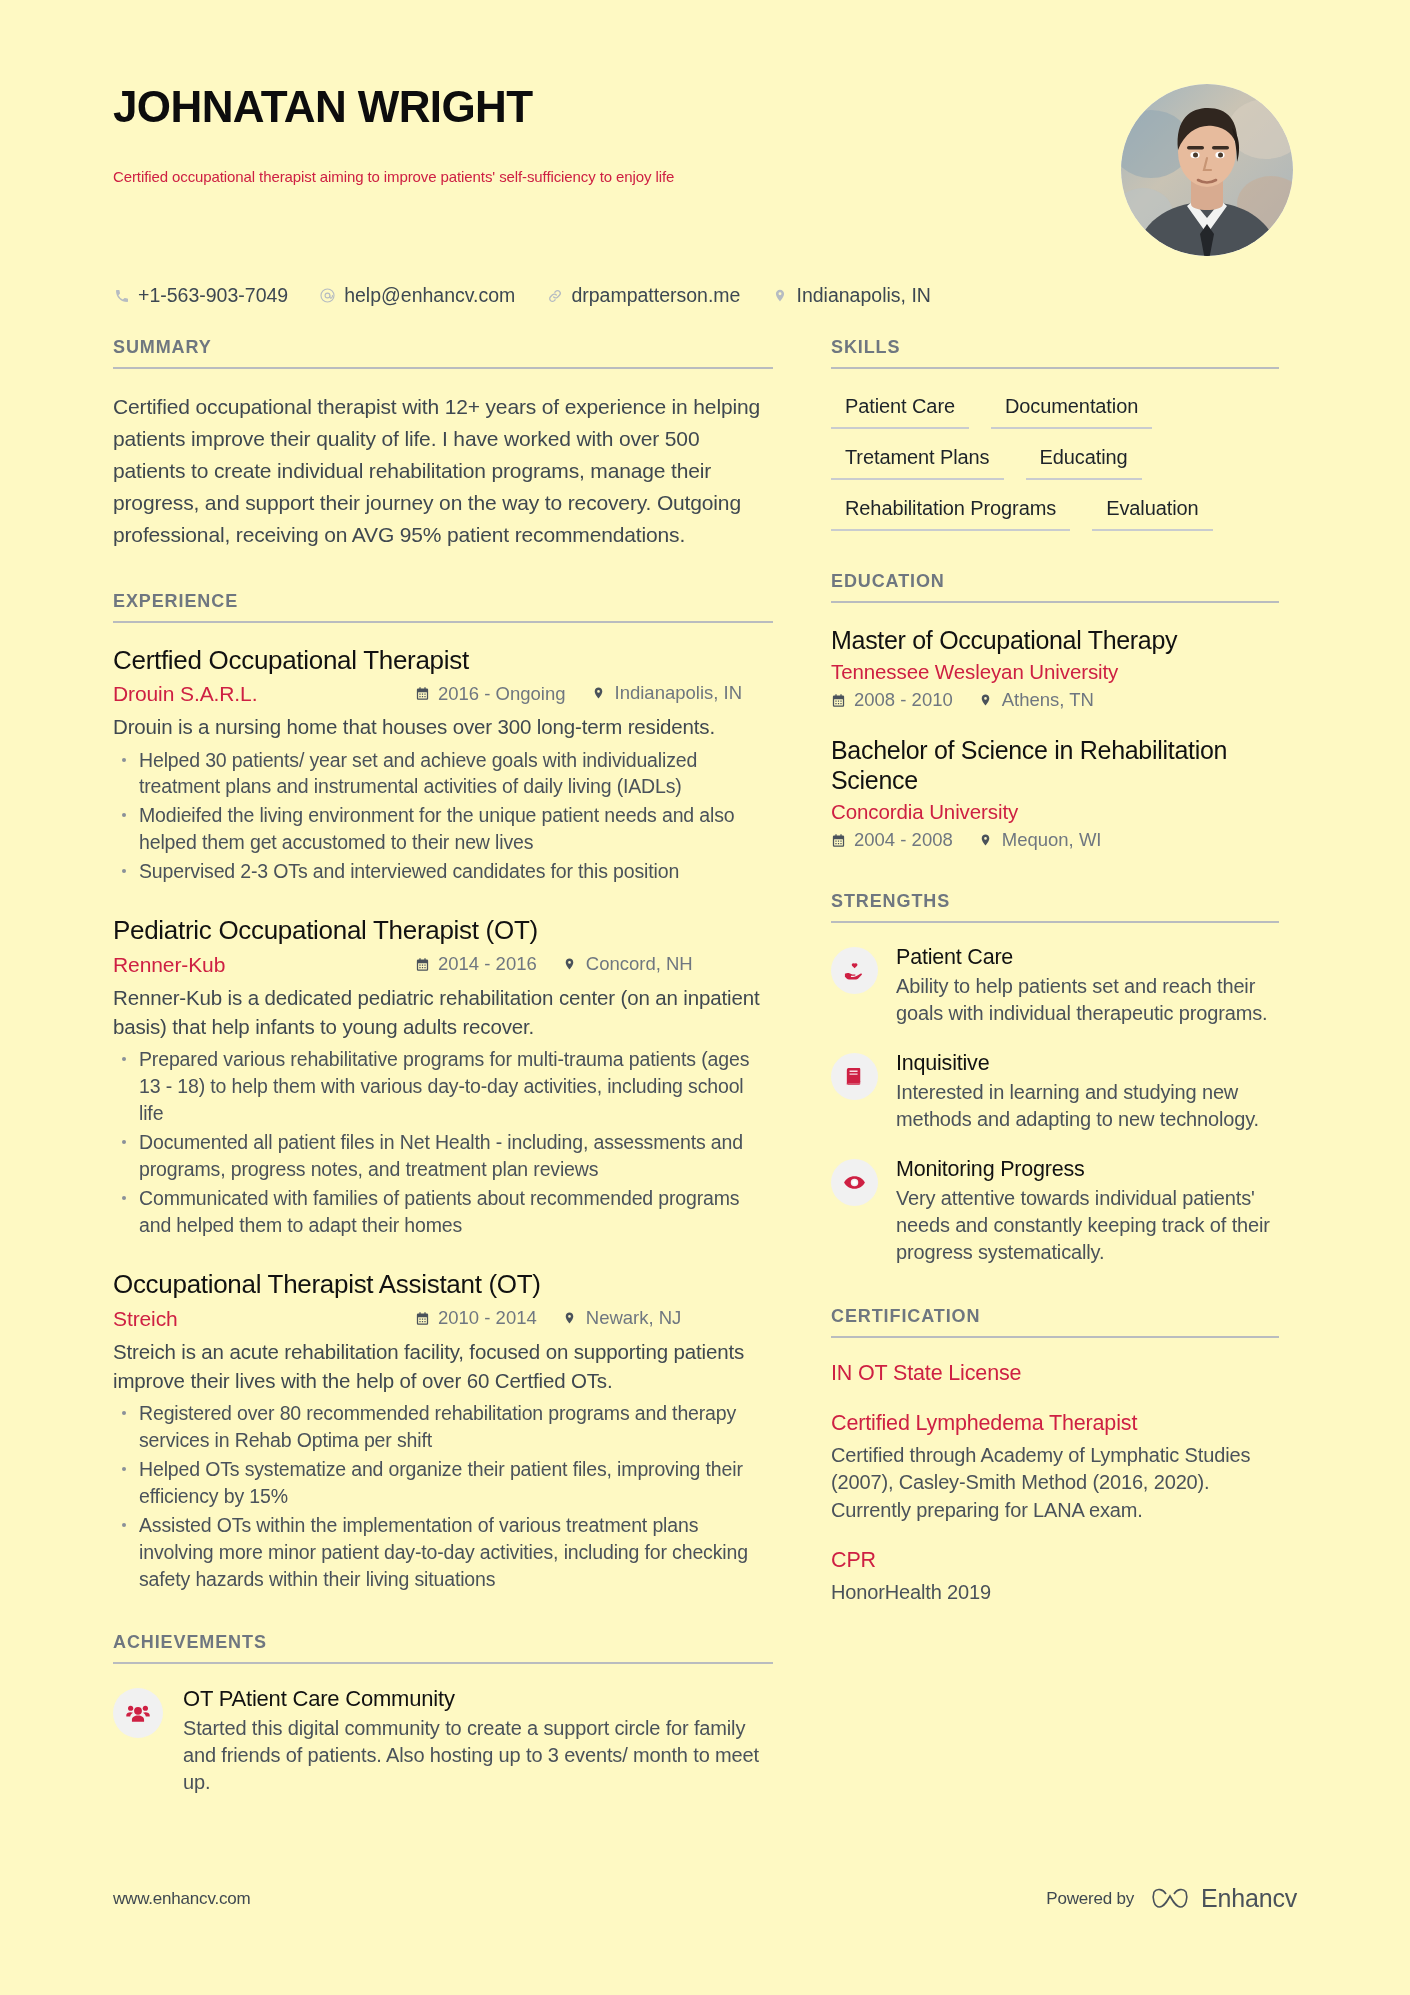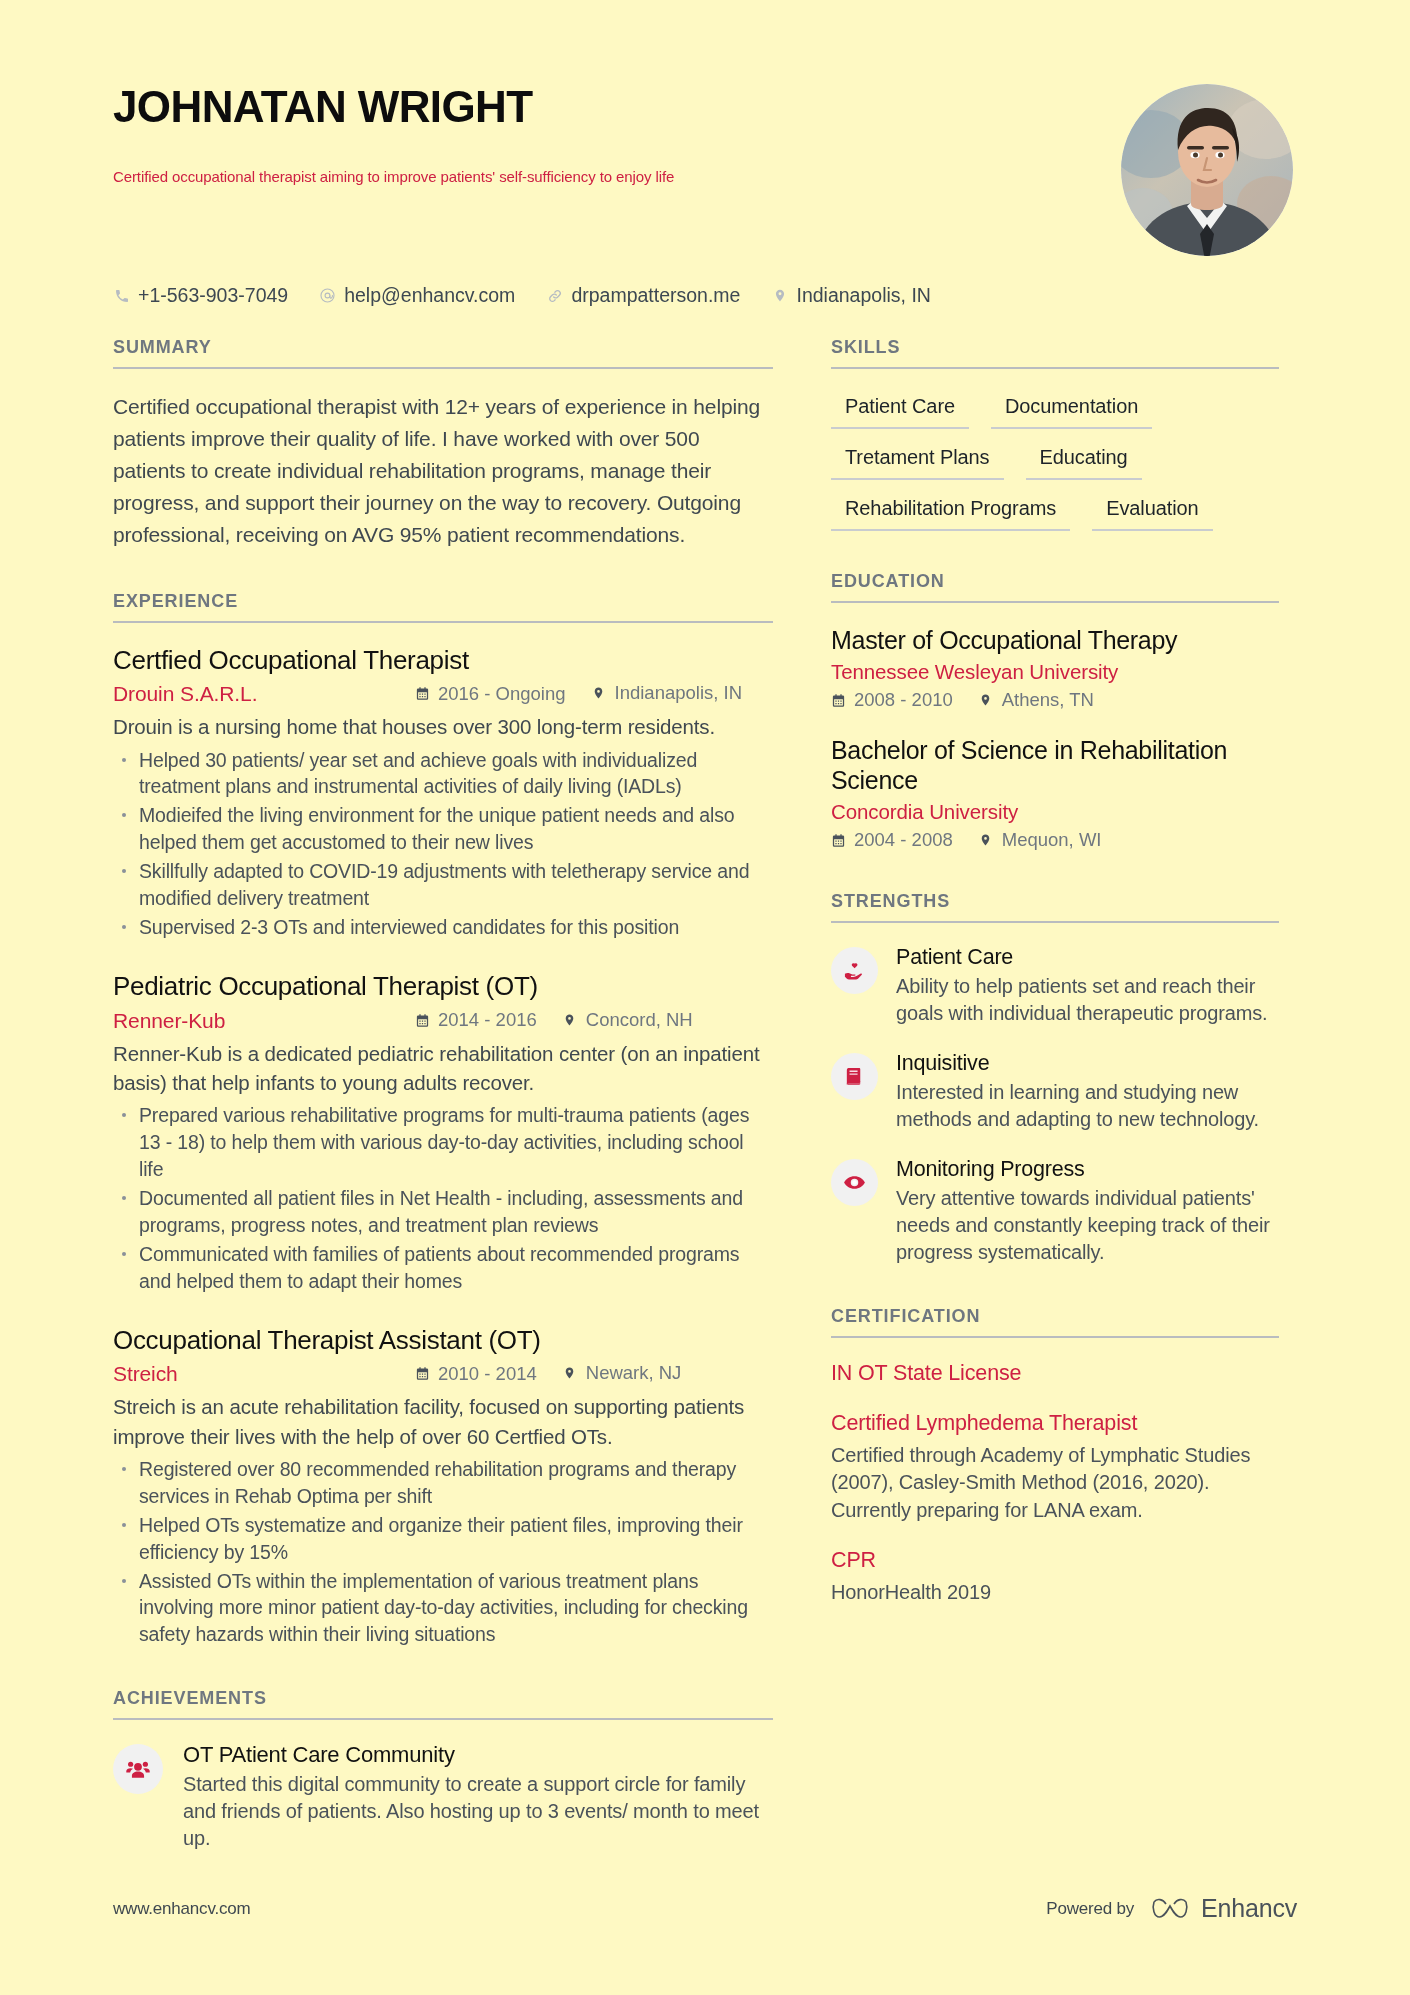--- a/index.html
+++ b/index.html
@@ -265,21 +265,21 @@
     line-height: 1.38;
     margin-top: 4px;
     letter-spacing: -0.15px;
   }
 
   
   .footer {
     position: absolute;
     left: 113px;
     right: 113px;
-    bottom: 72px;
+    bottom: 82px;
     display: flex;
     align-items: center;
     justify-content: space-between;
   }
   .footer-url {
     font-size: 17px;
     color: #3f4850;
     letter-spacing: -0.2px;
   }
   .footer-right {
@@ -428,21 +428,20 @@
                     <path d="M12 2C8.1 2 5 5.1 5 9c0 5.2 7 13 7 13s7-7.8 7-13c0-3.9-3.1-7-7-7zm0 9.5A2.5 2.5 0 1 1 12 6.5a2.5 2.5 0 0 1 0 5z"></path>
                   </svg>
               </span>
               <span>Indianapolis, IN</span>
             </span>
           </div>
           <div class="job-desc">Drouin is a nursing home that houses over 300 long-term residents.</div>
           <ul class="bullets">
             <li>Helped 30 patients/ year set and achieve goals with individualized treatment plans and instrumental activities of daily living (IADLs)</li>
             <li>Modieifed the living environment for the unique patient needs and also helped them get accustomed to their new lives</li>
-            <li>Skillfully adapted to COVID-19 adjustments with teletherapy service and modified delivery treatment</li>
             <li>Supervised 2-3 OTs and interviewed candidates for this position</li>
           </ul>
         </div>
 
         <div class="job">
           <div class="job-title">Pediatric Occupational Therapist (OT)</div>
           <div class="job-meta">
             <span class="job-company">Renner-Kub</span>
             <span class="meta-chip">
               <span class="micon">

